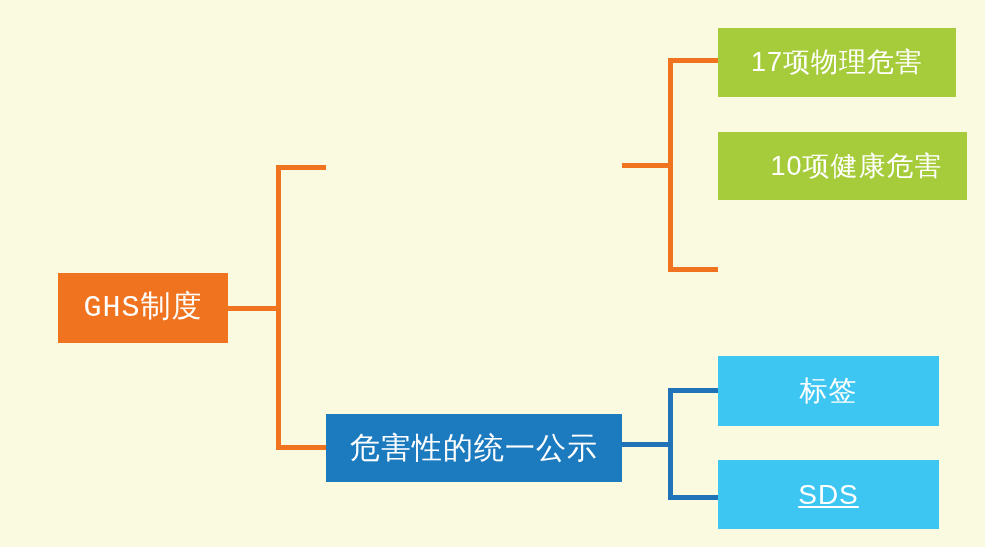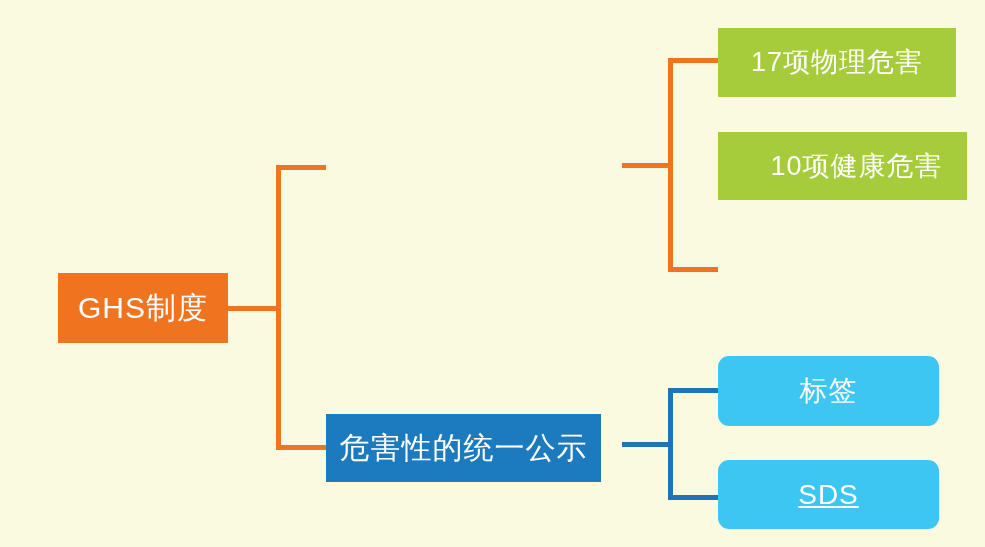--- a/index.html
+++ b/index.html
@@ -21,31 +21,31 @@
     justify-content: center;
     color: var(--text, #FFFFFF);
     font-weight: 300;
     text-align: center;
     line-height: 1;
     letter-spacing: 1px;
   }
   .node-root      { background: var(--orange, #F0741F); font-size: 30px; }
   .node-branch    { background: var(--blue,   #1C7ABF); font-size: 30px; }
   .node-leaf-green{ background: var(--green,  #A6CC3B); font-size: 27px; }
-  .node-leaf-cyan { background: var(--cyan,   #3EC6F2); font-size: 28px; border-radius: 11px; }
+  .node-leaf-cyan { background: var(--cyan,   #3EC6F2); font-size: 28px; }
   .connector {
     position: absolute;
   }
   .connector.orange { background: var(--orange, #F0741F); }
   .connector.blue   { background: var(--connector_blue, #2173B8); }
 
   
-  #node-ghs        { left: 58px;  top: 273px; width: 170px; height: 70px; }
+  #node-ghs        { left: 58px;  top: 273px; width: 170px; height: 70px; font-family: Liberation Mono, monospace; }
   #node-classify   { left: 326px; top: 132px; width: 296px; height: 68px; }
-  #node-disclose   { left: 326px; top: 414px; width: 275px; height: 68px; text-align: right; }
+  #node-disclose   { left: 326px; top: 414px; width: 296px; height: 68px; text-align: right; }
   #node-physical   { left: 718px; top: 28px;  width: 238px; height: 69px; }
   #node-health     { left: 718px; top: 132px; width: 221px; height: 68px; padding-left: 28px; }
   #node-env        { left: 718px; top: 234px; width: 221px; height: 70px; }
   #node-label      { left: 718px; top: 356px; width: 221px; height: 70px; }
   #node-sds        { left: 718px; top: 460px; width: 221px; height: 69px; text-decoration: underline; }
 
   
   #conn-root-h     { left: 228px; top: 306px; width: 53px;  height: 5px; }
   #conn-left-v     { left: 276px; top: 165px; width: 5px;   height: 285px; }
   #conn-classify-h { left: 276px; top: 165px; width: 50px;  height: 5px; }

